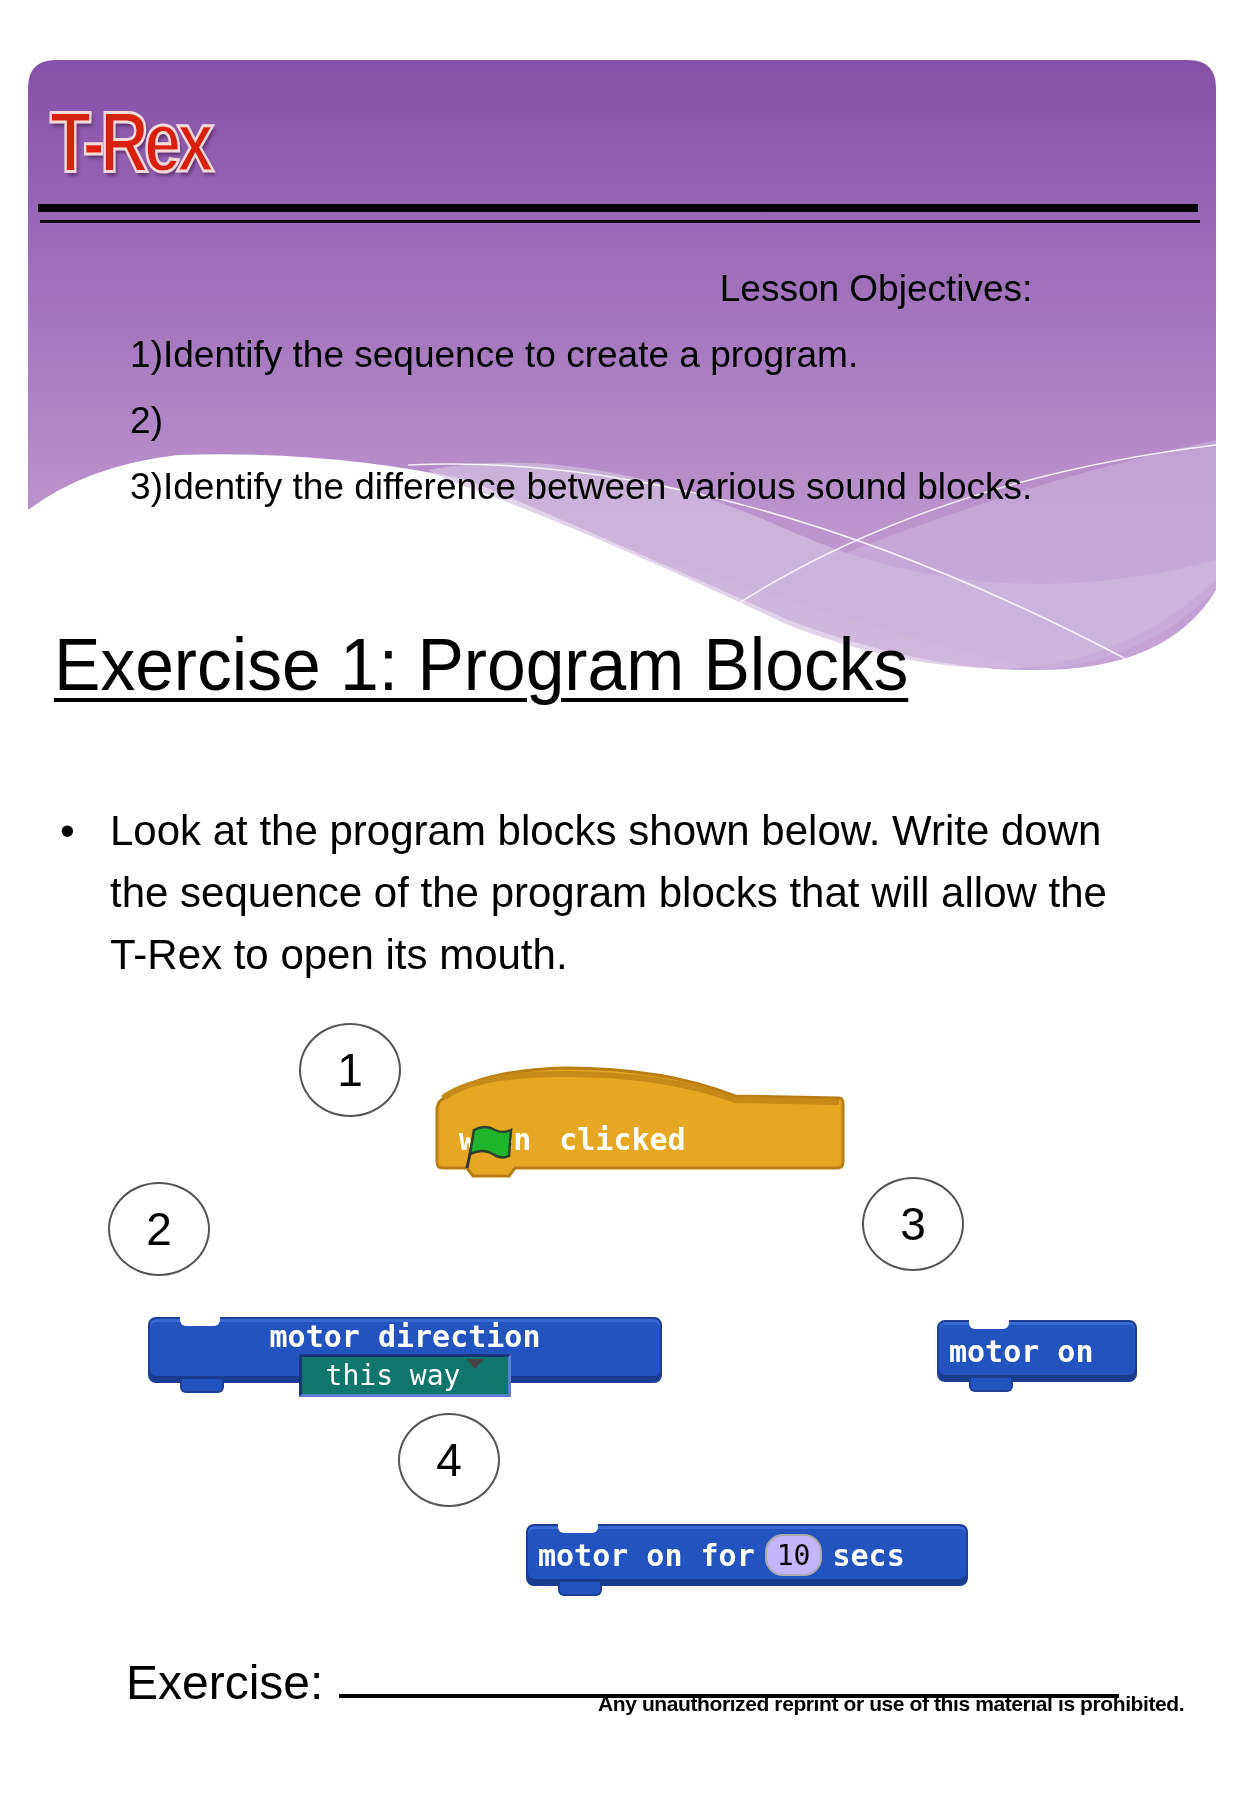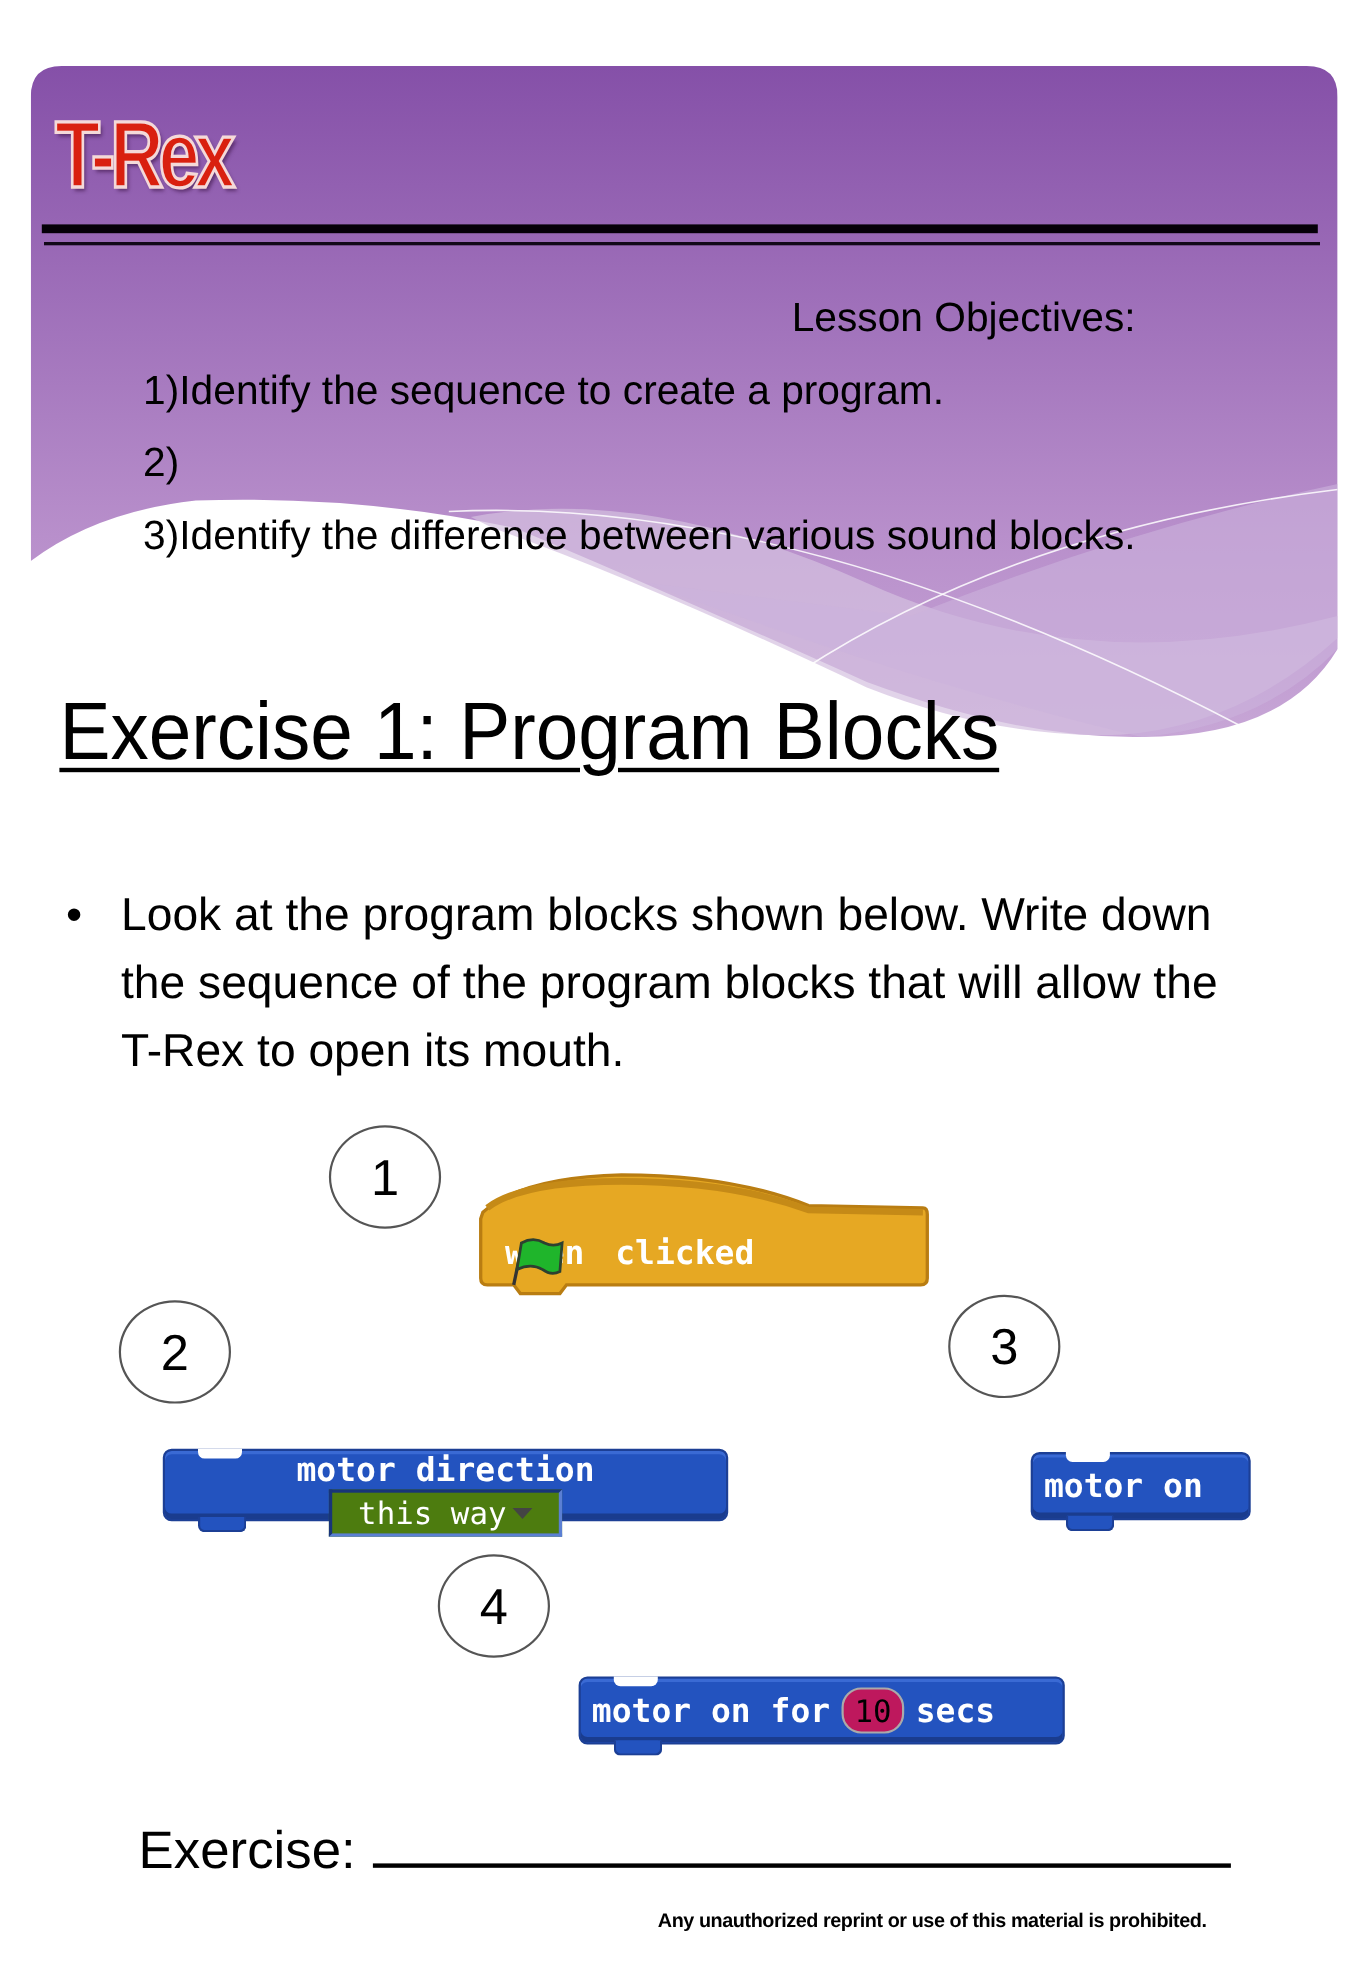--- a/index.html
+++ b/index.html
@@ -17,30 +17,30 @@
   .ex-title { position:absolute; left:54px; top:628px; font-family:"Liberation Sans", sans-serif; font-size:74px; line-height:1; text-decoration:underline; text-decoration-thickness:4px; text-underline-offset:8px; white-space:nowrap; transform:scaleX(0.94); transform-origin:left top; }
   .bullet { position:absolute; left:60px; top:800px; width:1100px; font-family:"Liberation Sans", sans-serif; font-size:42px; line-height:62px; display:flex; }
   .bullet-dot { width:50px; }
   .bullet-text { width:1000px; }
   .num-circle { position:absolute; width:98px; height:90px; border:2px solid #555; border-radius:50%; display:flex; align-items:center; justify-content:center; font-family:"Liberation Sans", sans-serif; font-size:46px; background:#fff; }
   .blk { position:absolute; font-family:"DejaVu Sans Mono", monospace; font-weight:bold; color:#fff; font-size:30px; display:flex; align-items:center; white-space:nowrap; }
   .blk-blue { background:#2353bf; border:2px solid #1c3f95; border-radius:8px; box-shadow: inset 0 -5px 0 #1a3c8e, inset 0 3px 0 #3a6ad4; }
   .blk-blue::after { content:""; position:absolute; left:30px; bottom:-12px; width:40px; height:12px; background:#2353bf; border:2px solid #1c3f95; border-top:none; border-radius:0 0 6px 6px; }
   .blk-blue::before { content:""; position:absolute; left:30px; top:-2px; width:40px; height:9px; background:#fff; border-radius:0 0 6px 6px; }
   .blk-label { padding:0 10px; }
-  .dropdown { background:#4d7c0f; border:3px solid #183579; border-right-color:#5b7fd3; border-bottom-color:#5b7fd3; color:#fff; font-weight:normal; padding:2px 24px; height:40px; display:flex; align-items:center; font-size:28px; }
+  .dropdown { background:#0f766e; border:3px solid #183579; border-right-color:#5b7fd3; border-bottom-color:#5b7fd3; color:#fff; font-weight:normal; padding:2px 24px; height:40px; display:flex; font-size:28px; }
   .dropdown-arrow { width:0; height:0; border-left:9px solid transparent; border-right:9px solid transparent; border-top:10px solid #444; margin-left:6px; }
-  .num-input { background:#be185d; color:#000; border-radius:18px; padding:0 10px; height:38px; display:flex; align-items:center; font-weight:normal; font-size:28px; border:2px solid #aaa; }
+  .num-input { background:#c4b5fd; color:#000; border-radius:18px; padding:0 10px; height:38px; display:flex; align-items:center; font-weight:normal; font-size:28px; border:2px solid #aaa; }
   .hat { position:absolute; left:435px; top:1062px; width:410px; height:128px; }
   .hat svg { position:absolute; left:0; top:0; }
   .hat-content { position:absolute; left:24px; top:60px; display:flex; align-items:center; font-family:"DejaVu Sans Mono", monospace; font-weight:bold; font-size:30px; color:#fff; }
   .flag { margin:0 14px; }
   .seq { position:absolute; left:126px; top:1655px; font-family:"Liberation Sans", sans-serif; font-size:48px; display:flex; align-items:flex-end; }
   .seq-line { width:780px; height:4px; background:#000; margin-left:16px; margin-bottom:12px; }
-  .footer { position:absolute; left:598px; top:1736px; font-family:"Liberation Sans", sans-serif; font-weight:bold; font-size:18px; letter-spacing:-0.4px; }
+  .footer { position:absolute; left:598px; top:1692px; font-family:"Liberation Sans", sans-serif; font-weight:bold; font-size:21px; letter-spacing:-0.4px; }
 </style>
 </head>
 <body>
 
 <div class="banner">
   <svg width="1188" height="620" viewBox="0 0 1188 620">
     <defs>
       <linearGradient id="bg" x1="0" y1="0" x2="0" y2="1">
         <stop offset="0" stop-color="#8550a8"></stop>
         <stop offset="0.7" stop-color="#b88fcb"></stop>

